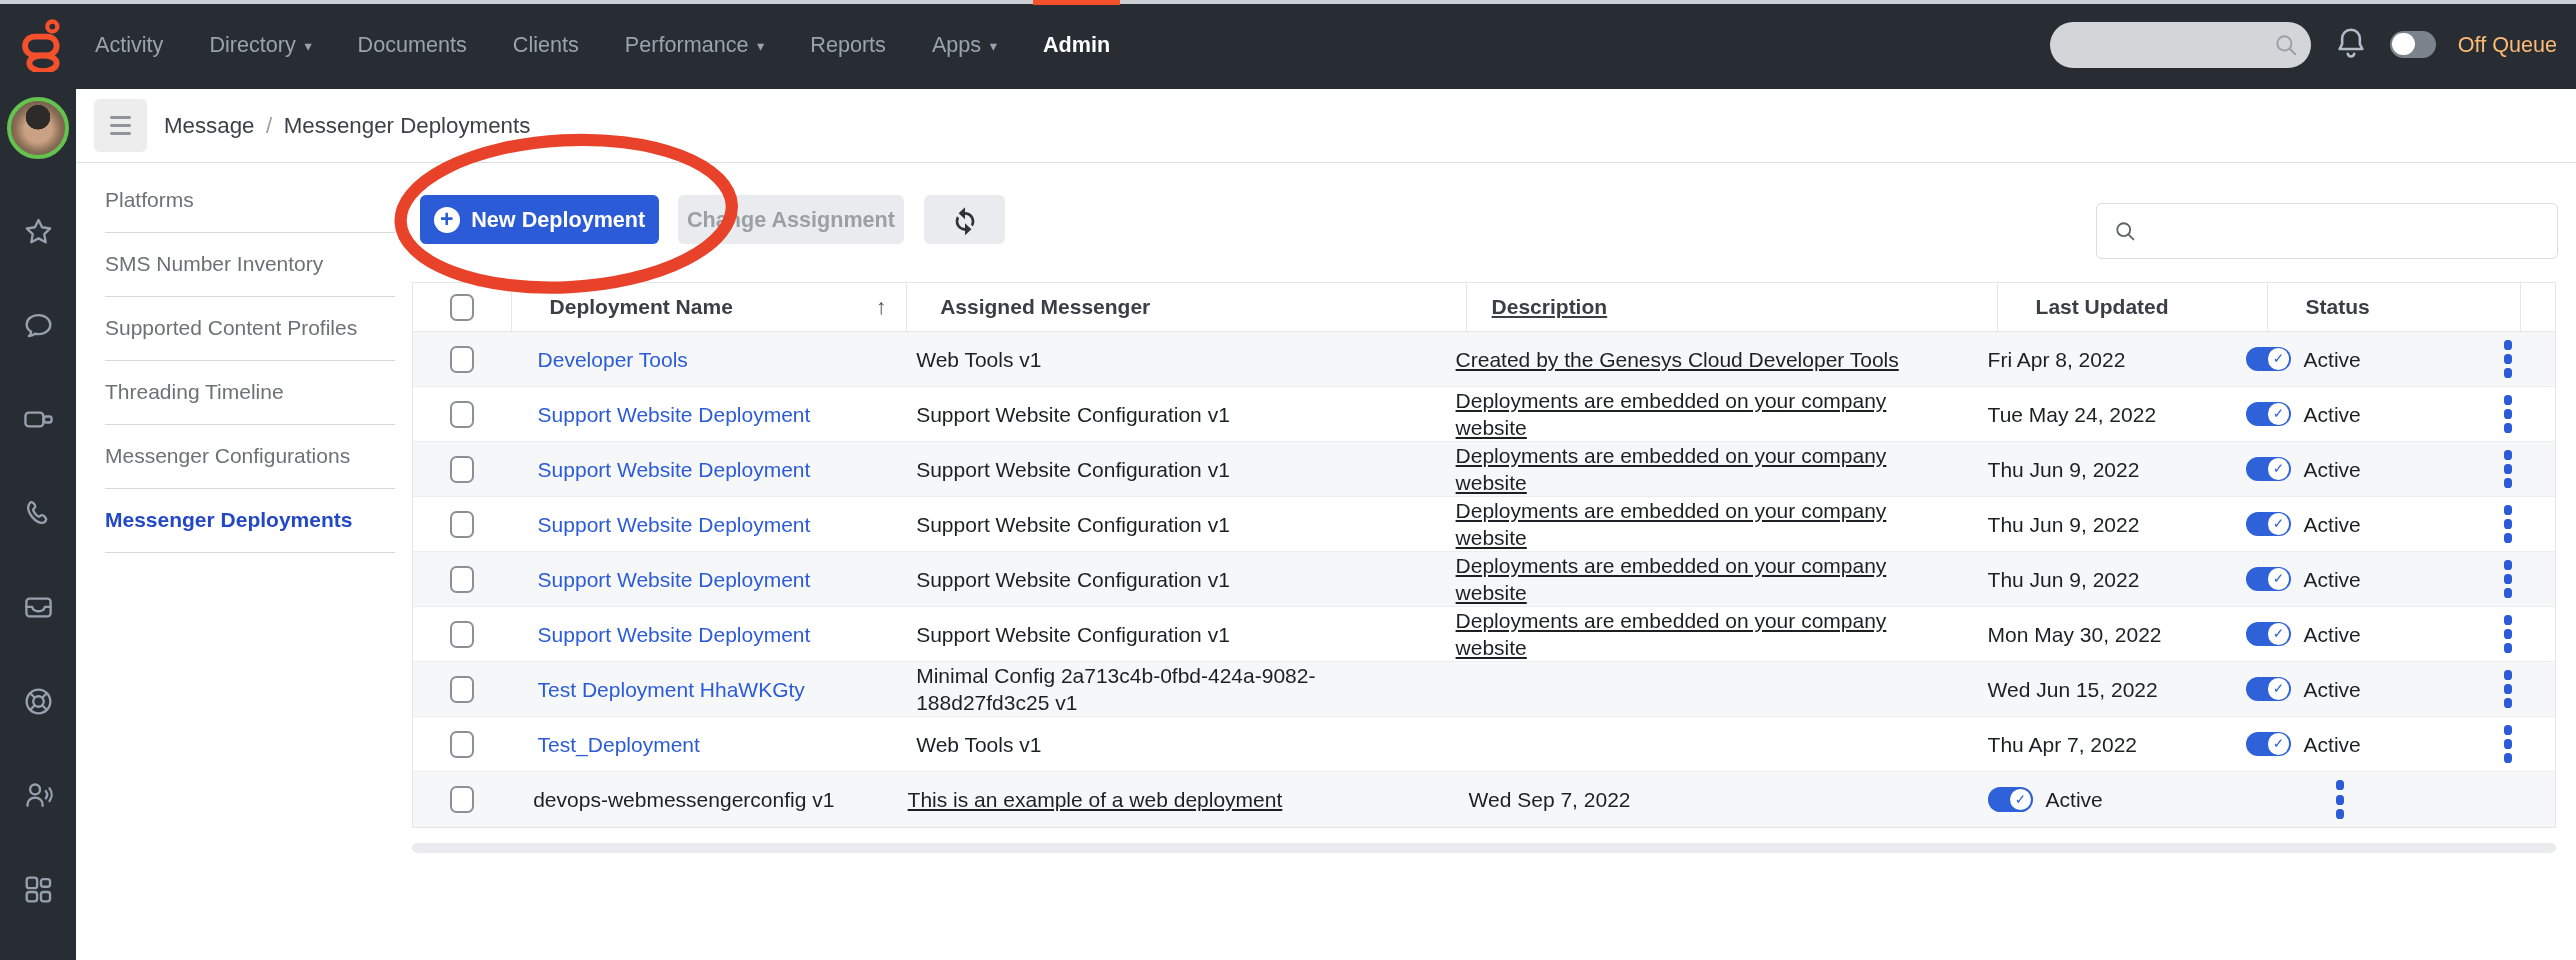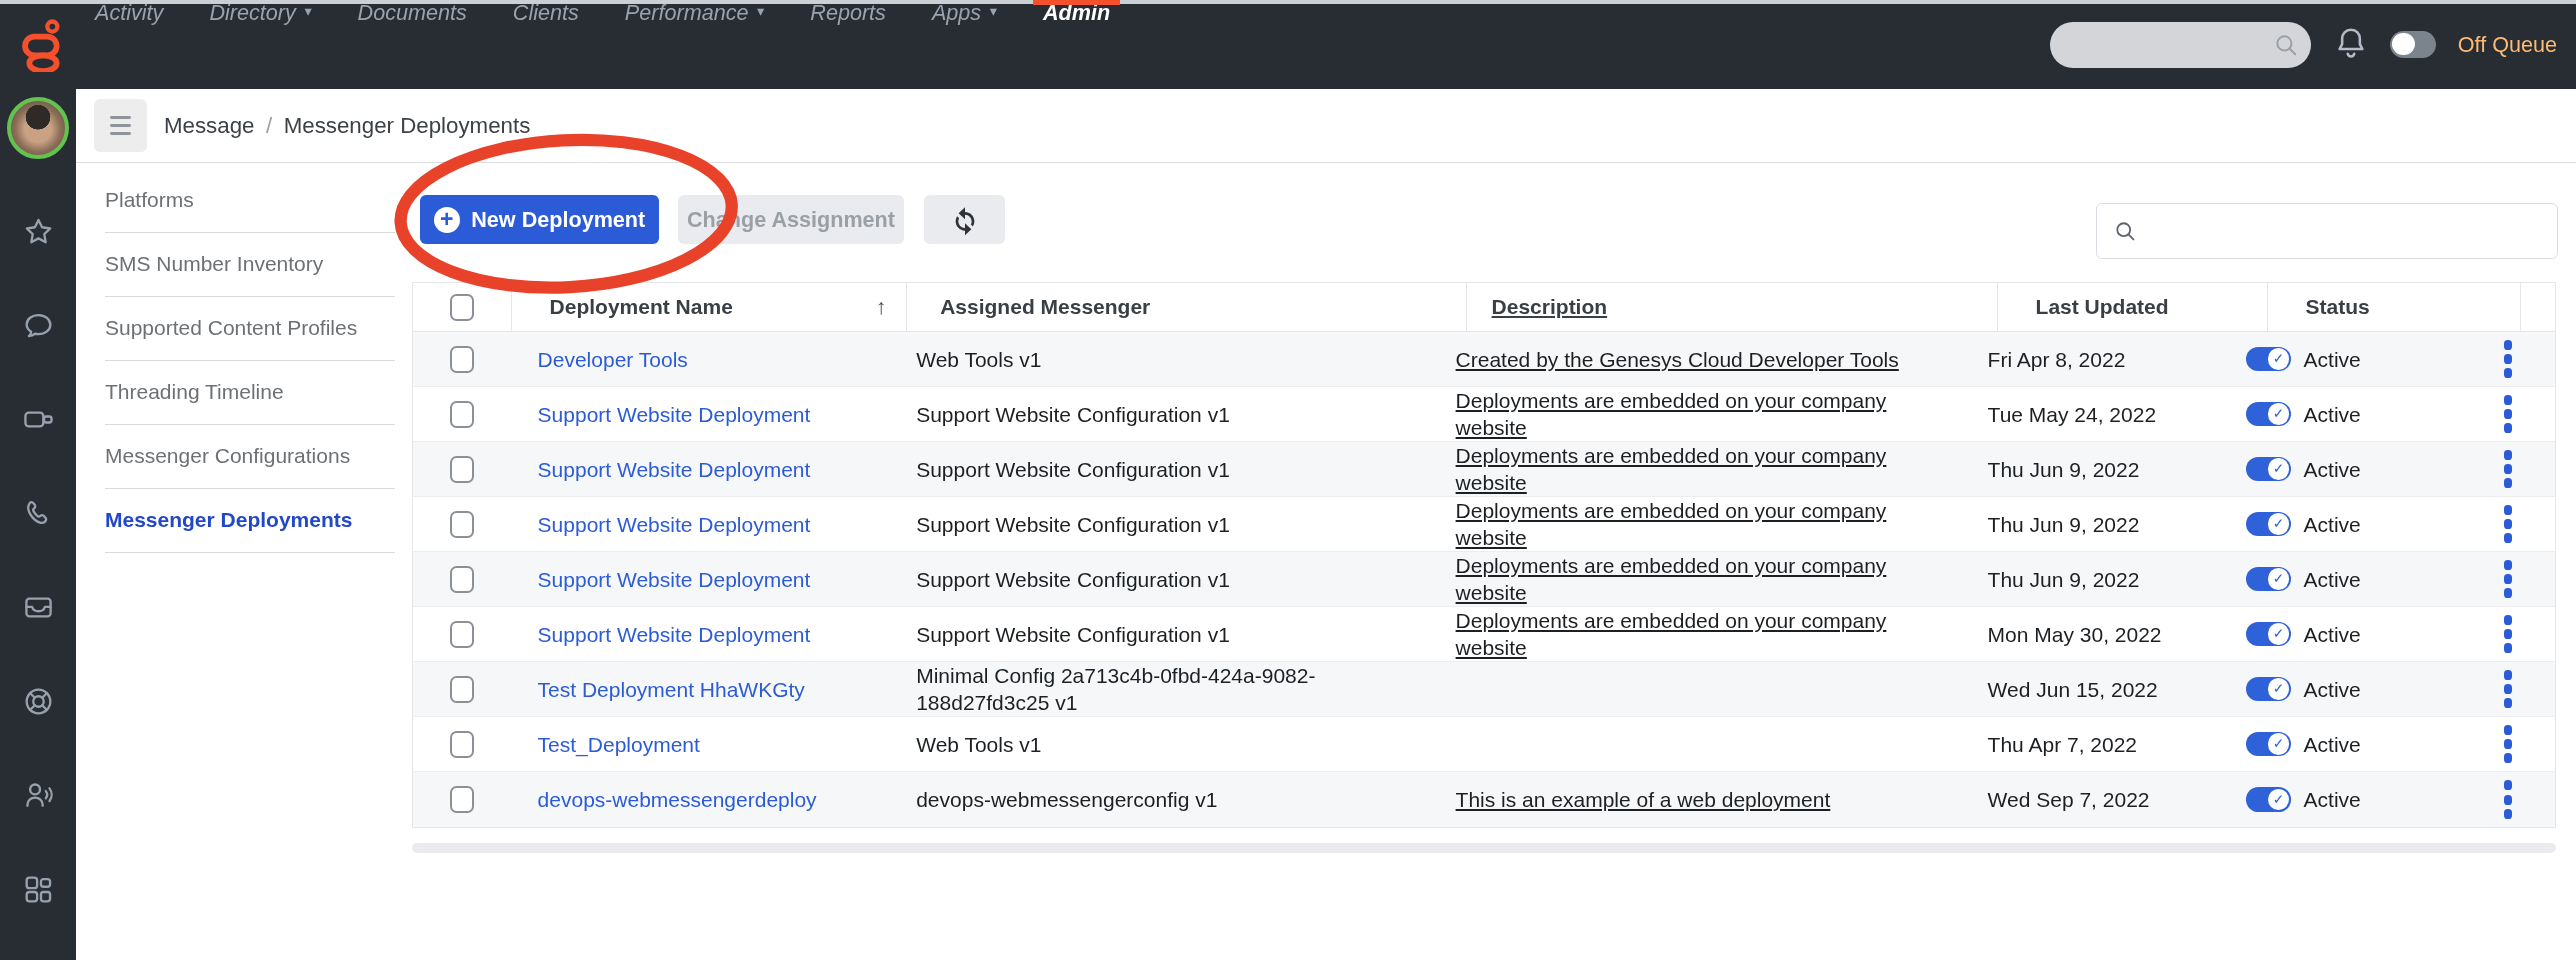--- a/index.html
+++ b/index.html
@@ -7,21 +7,21 @@
   .screen{
     position:relative;width:2576px;height:960px;overflow:hidden;background:#fff;
     font-family:"Liberation Sans","DejaVu Sans",sans-serif;
     -webkit-font-smoothing:antialiased;
   }
   
   .topnav{position:absolute;top:0;left:0;right:0;height:89px;background:var(--nav-bg,#282d34);}
   .topstrip{position:absolute;top:0;left:0;right:0;height:3.6px;background:var(--top-strip,#ccd0d4);z-index:1;}
   .logo{position:absolute;left:20px;top:17.3px;width:46px;height:55px;z-index:2;}
   .nav-items{position:absolute;left:95px;top:0;height:100%;display:flex;align-items:center;gap:46px;z-index:2;}
-  .nav-item{position:relative;display:flex;gap:8.6px;height:100%;font-size:21.6px;color:var(--nav-text,#9aa3ad);cursor:pointer;font-style:italic;}
+  .nav-item{position:relative;display:flex;align-items:center;gap:8.6px;height:100%;font-size:21.6px;color:var(--nav-text,#9aa3ad);cursor:pointer;}
   .nav-item .caret{font-size:14.4px;margin-top:2.9px;}
   .nav-item.active{color:#fff;font-weight:bold;}
   .nav-item.active::before{content:"";position:absolute;top:0;left:-10px;right:-10px;height:5px;background:var(--orange-logo,#f4502c);z-index:3;}
   .nav-right{position:absolute;right:19px;top:0;height:100%;display:flex;align-items:center;gap:21.6px;z-index:2;}
   .nav-search{position:relative;width:261px;height:46px;border-radius:23px;background:#d3d5d9;}
   .nav-search svg{position:absolute;right:11.5px;top:10px;}
   .bell{width:36px;height:39px;}
   .queue-toggle{position:relative;width:46px;height:27px;border-radius:13.7px;background:#7b838d;cursor:pointer;flex:none;}
   .queue-toggle .knob{position:absolute;left:2.2px;top:2.2px;width:22.3px;height:22.3px;border-radius:50%;background:#fff;}
   .queue-label{color:#fdba74;font-size:21.6px;white-space:nowrap;}
@@ -512,23 +512,20 @@
                   <span></span>
                   <span></span>
                   <span></span>
                 </div>
               </div>
             </div>
             <div class="tr row stripe">
               <div class="td c0">
                 <span class="cb"></span>
               </div>
-              <div class="td c1">
-                <a class="link" href="#">devops-webmessengerdeploy</a>
-              </div>
               <div class="td c2">
                 <span>devops-webmessengerconfig v1</span>
               </div>
               <div class="td c3">
                 <span>This is an example of a web deployment</span>
               </div>
               <div class="td c4">
                 <span>Wed Sep 7, 2022</span>
               </div>
               <div class="td c5">

